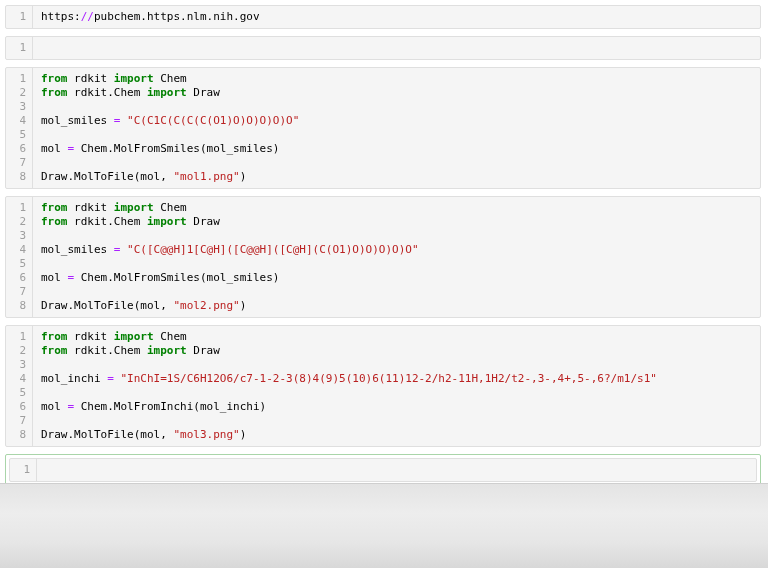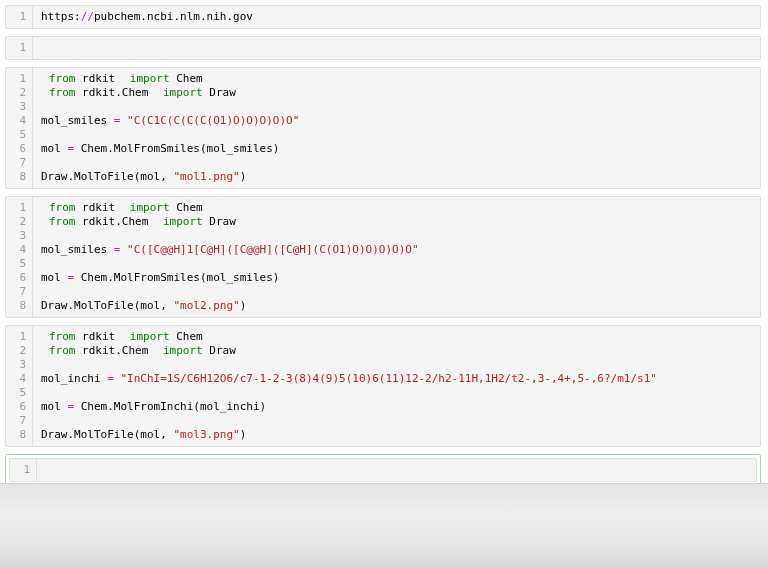--- a/index.html
+++ b/index.html
@@ -33,21 +33,21 @@
   }
   .code-area {
     flex: 1;
     padding: 4px 8px;
     white-space: pre;
     overflow: hidden;
   }
   .line-number { height: 14px; }
   .code-line { height: 14px; }
   .tok-plain   { color: var(--tok-plain, #000000); }
-  .tok-keyword { color: var(--tok-keyword, #008000); font-weight: normal; margin-left: 8px; }
+  .tok-keyword { color: var(--tok-keyword, #008000); font-weight: bold; }
   .tok-operator{ color: var(--tok-operator, #aa22ff); }
   .tok-string  { color: var(--tok-string, #ba2121); }
   .active-outline {
     border: 1px solid var(--active-border, #a9d5a9);
     border-radius: 2px;
     padding: 3px;
     margin-top: 1px;
     margin-bottom: 7px;
   }
   .active-outline .cell { margin-bottom: 0; }
@@ -61,21 +61,21 @@
 </style>
 </head>
 <body>
 
 <div class="notebook">
   <div id="cells-root">
       <div class="cell">
         <div class="gutter">
           <div class="line-number">1</div>
         </div>
-        <div class="code-area"><div class="code-line"><span class="tok-plain">https:</span><span class="tok-operator">//</span><span class="tok-plain">pubchem.ncbi.nlm.nih.gov</span></div></div>
+        <div class="code-area"><div class="code-line"><span class="tok-plain">https:</span><span class="tok-operator">//</span><span class="tok-plain">pubchem.https.nlm.nih.gov</span></div></div>
       </div>
       <div class="cell">
         <div class="gutter">
           <div class="line-number">1</div>
         </div>
       </div>
       <div class="cell">
         <div class="gutter">
           <div class="line-number">1</div>
           <div class="line-number">2</div>

